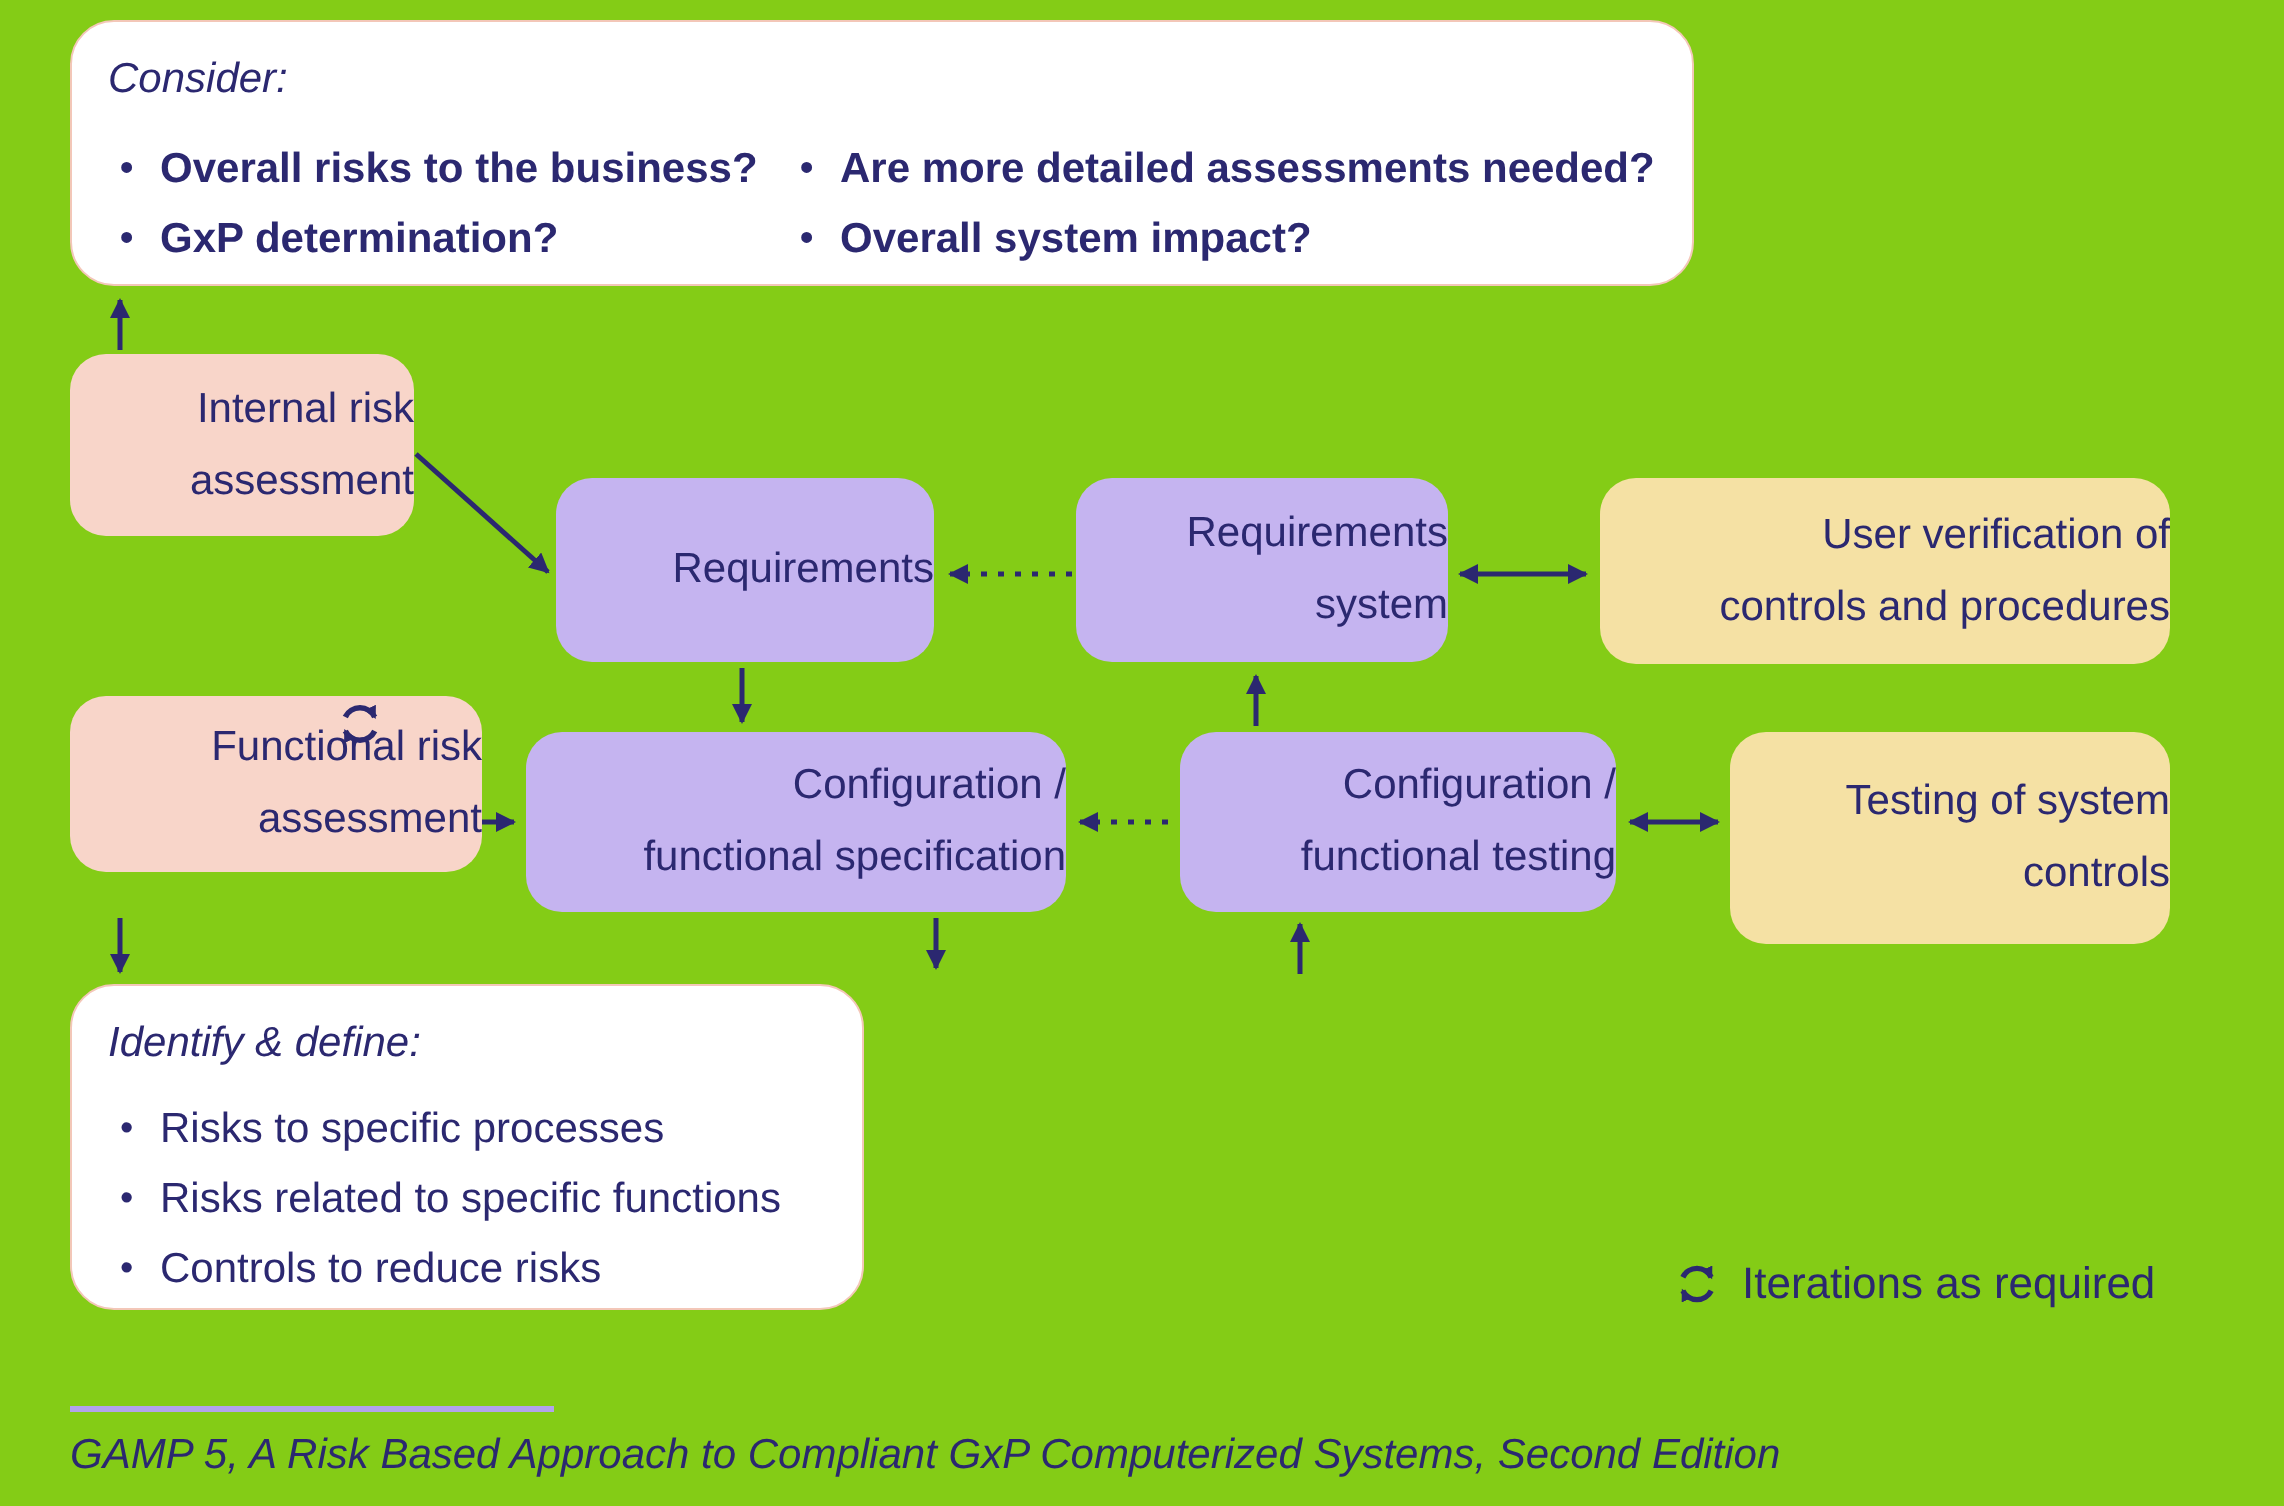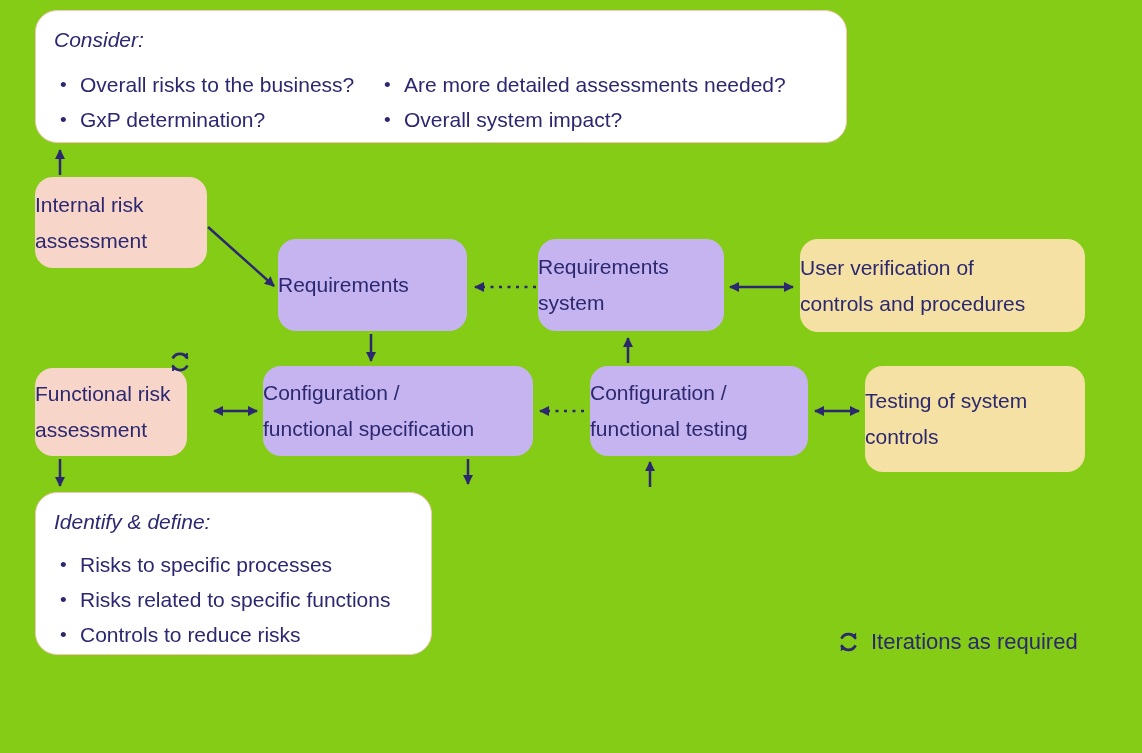--- a/index.html
+++ b/index.html
@@ -3,41 +3,41 @@
 <meta charset="utf-8">
 <style>
   html,body{margin:0;padding:0;background:#fff;}
   #canvas{
     position:relative;width:1142px;height:753px;background:#84cc16;
     font-family:"Liberation Sans", sans-serif;color:var(--text,#2b2870);
     overflow:hidden;
   }
   .box{
     position:absolute;display:flex;flex-direction:column;justify-content:center;
-    align-items:flex-start;text-align:center;border-radius:18px;
+    align-items:flex-end;text-align:center;border-radius:18px;
     font-size:21px;line-height:36px;
   }
   .box .ln{display:block;}
   .pink{background:var(--pink-fill,#f8d5c9);}
   .purple{background:var(--purple-fill,#c5b4f0);}
   .yellow{background:var(--yellow-fill,#f5e1a4);}
   .note{
     position:absolute;background:#ffffff;border:1.5px solid var(--note-border,#f3c7b8);
     border-radius:22px;box-sizing:border-box;padding:14px 18px 10px 18px;
   }
   .note-title{font-style:italic;font-size:21px;line-height:30px;}
   ul.blist{list-style:none;margin:10px 0 0 0;padding:0;}
   ul.blist li{
     position:relative;padding-left:26px;font-size:21px;line-height:35px;
     white-space:nowrap;
   }
   ul.blist li::before{
     content:"\2022";position:absolute;left:6px;top:0;font-size:19px;
   }
-  .consider-cols{display:flex;gap:6px;}
+  .consider-cols{display:flex;gap:22px;font-weight:bold;}
   .consider-cols ul.blist{margin-top:12px;}
   .consider-cols .col2{margin-left:0;}
   .col1{width:318px;flex:none;}
   #arrow-layer{position:absolute;left:0;top:0;pointer-events:none;}
   .arrow{stroke:var(--arrow,#2b2870);stroke-width:2.5;fill:none;}
   .arrow.dotted{stroke-dasharray:3 5.5;}
   .ah-fill{fill:var(--arrow,#2b2870);}
   .iter-icon{position:absolute;}
   .iter-stroke{stroke:var(--arrow,#2b2870);stroke-width:2.4;fill:none;}
   #iterations-legend{
@@ -99,21 +99,21 @@
   <div class="box purple" style="left:538px;top:239px;width:186px;height:92px;">
     <span class="ln">Requirements</span>
     <span class="ln">system</span>
   </div>
 
   <div class="box yellow" style="left:800px;top:239px;width:285px;height:93px;">
     <span class="ln">User verification of</span>
     <span class="ln">controls and procedures</span>
   </div>
 
-  <div class="box pink" style="left:35px;top:368px;width:152px;height:88px;">
+  <div class="box pink" style="left:35px;top:348px;width:172px;height:88px;padding-left:34px;">
     <span class="ln">Functional risk</span>
     <span class="ln">assessment</span>
   </div>
 
   <div class="box purple" style="left:263px;top:366px;width:270px;height:90px;">
     <span class="ln">Configuration /</span>
     <span class="ln">functional specification</span>
   </div>
 
   <div class="box purple" style="left:590px;top:366px;width:218px;height:90px;">
@@ -147,14 +147,18 @@
   </div>
 
   <div id="iterations-legend">
     <svg width="27" height="30" viewBox="0 0 24 24">
       <path class="iter-stroke" d="M5.7,9 A7,7 0 0 1 18.3,9" marker-end="url(#ahs)"></path>
       <path class="iter-stroke" d="M18.3,15 A7,7 0 0 1 5.7,15" marker-end="url(#ahs)"></path>
     </svg>
     <span>Iterations as required</span>
   </div>
 
+  <div id="citation">
+    <div id="citation-divider"></div>
+    <div id="citation-text">GAMP 5, A Risk Based Approach to Compliant GxP Computerized Systems, Second Edition</div>
+  </div>
 
 </div>
 
 </body></html>

